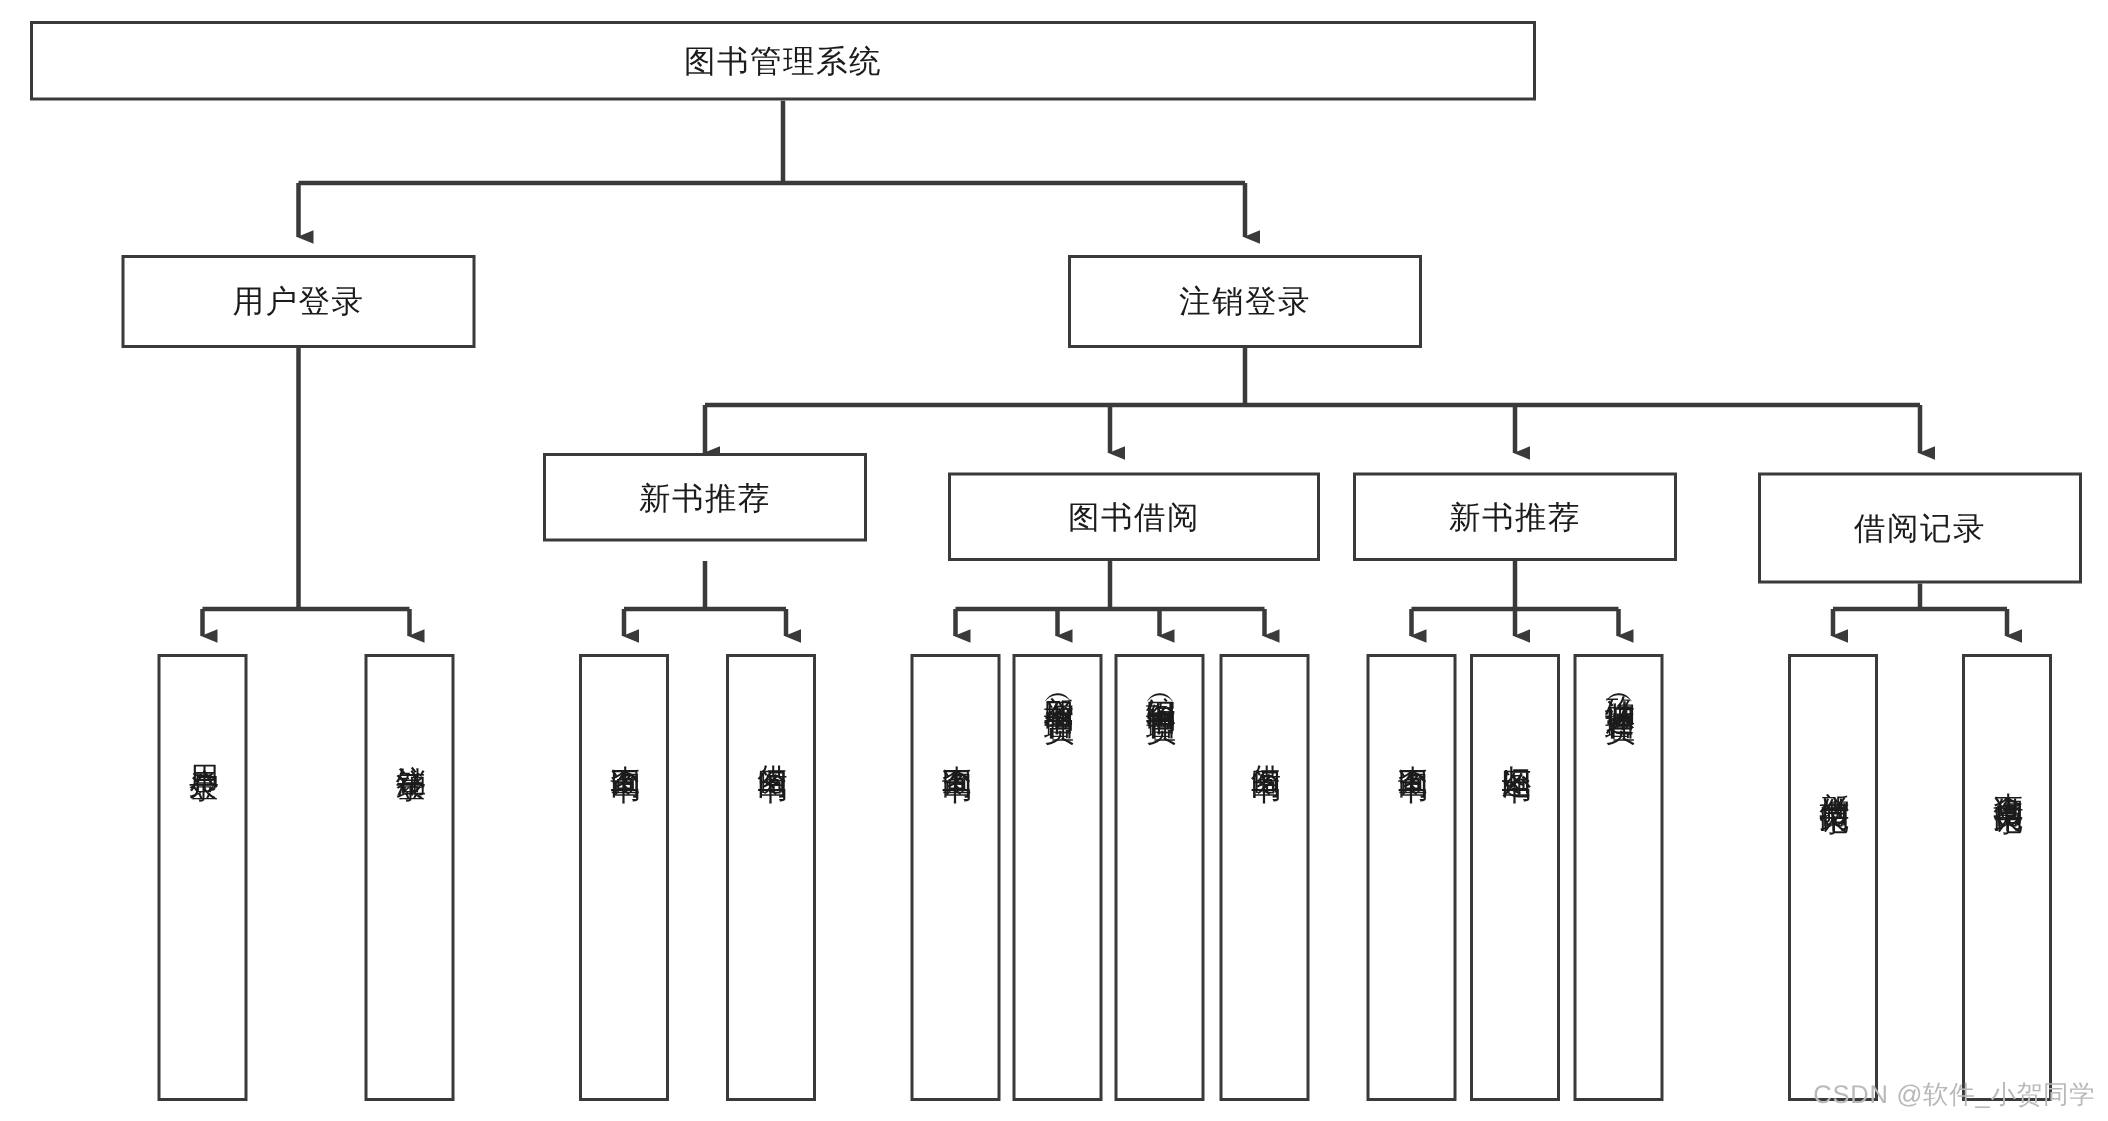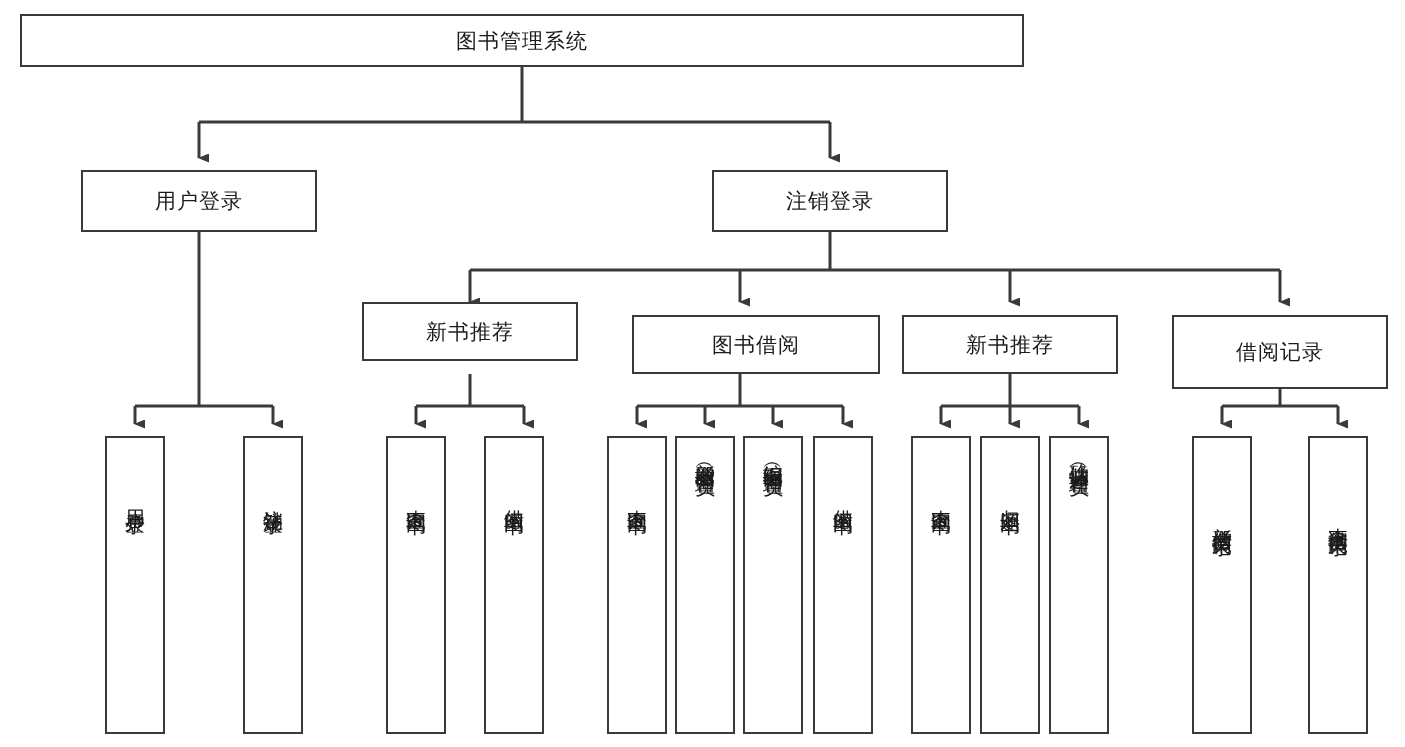--- a/index.html
+++ b/index.html
@@ -187,14 +187,15 @@
     <span class="vtext">确认归还（管理员）</span>
   </div>
 
   <div class="node vert midshort" style="left:1192px; top:436px; width:60px; height:298px;">
     <span class="vtext">新增借阅记录</span>
   </div>
   <div class="node vert midshort" style="left:1308px; top:436px; width:60px; height:298px;">
     <span class="vtext">查询借阅记录</span>
   </div>
 
+  <div class="watermark">CSDN @软件_小贺同学</div>
 
 </div>
 
 </body></html>

